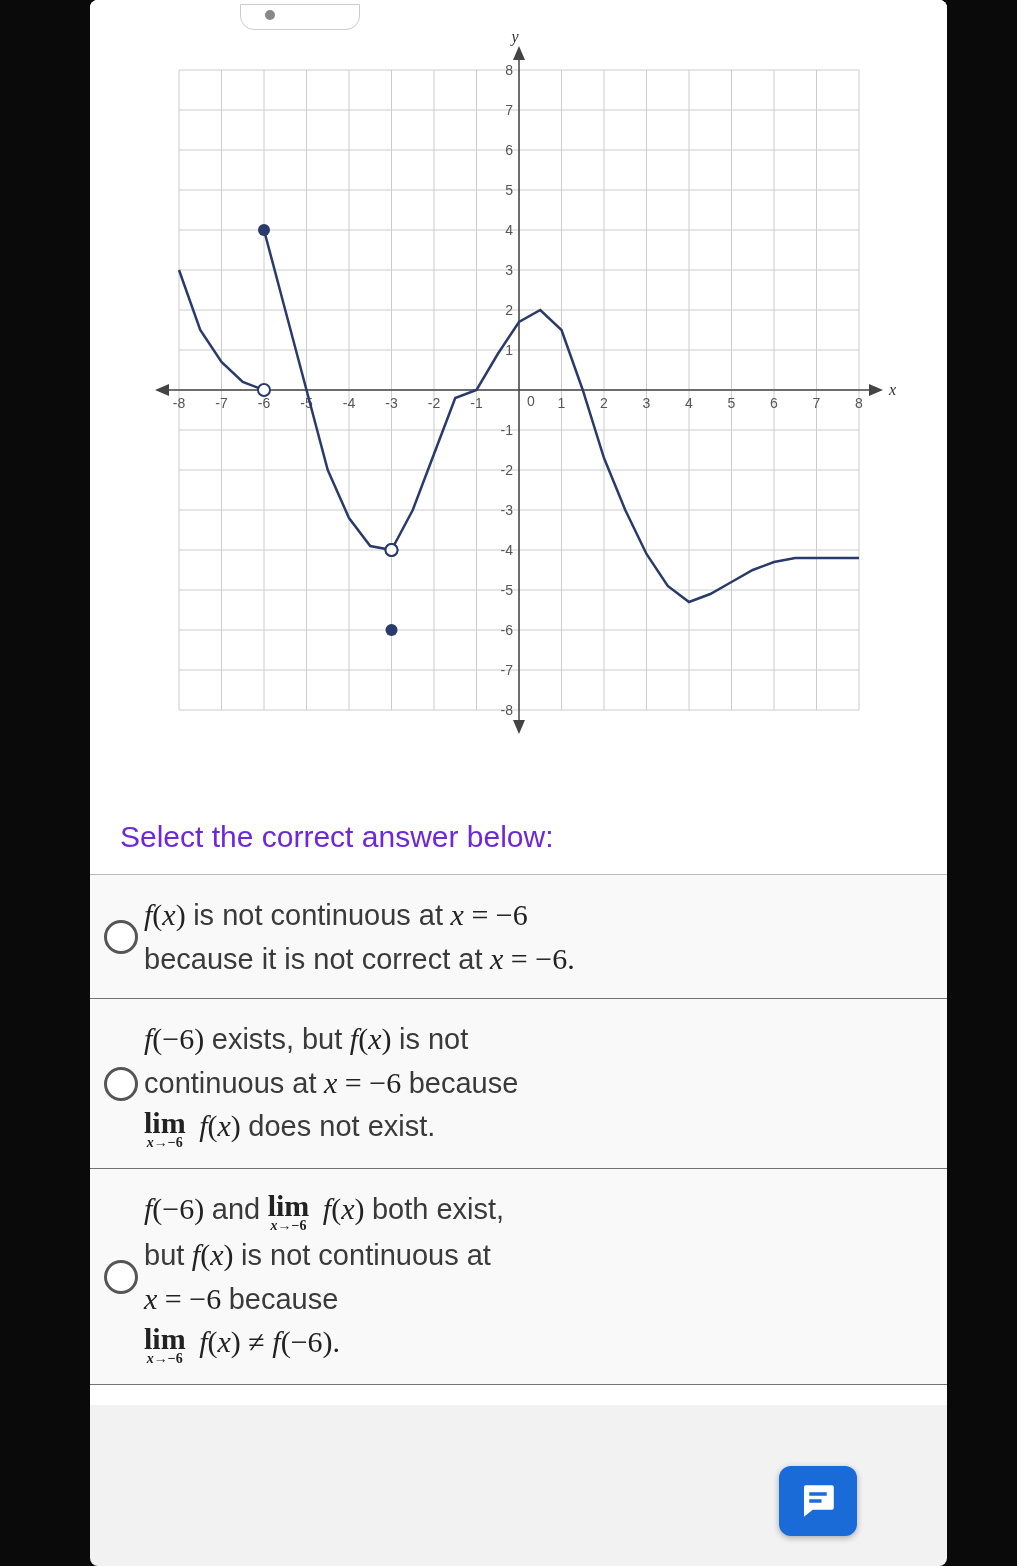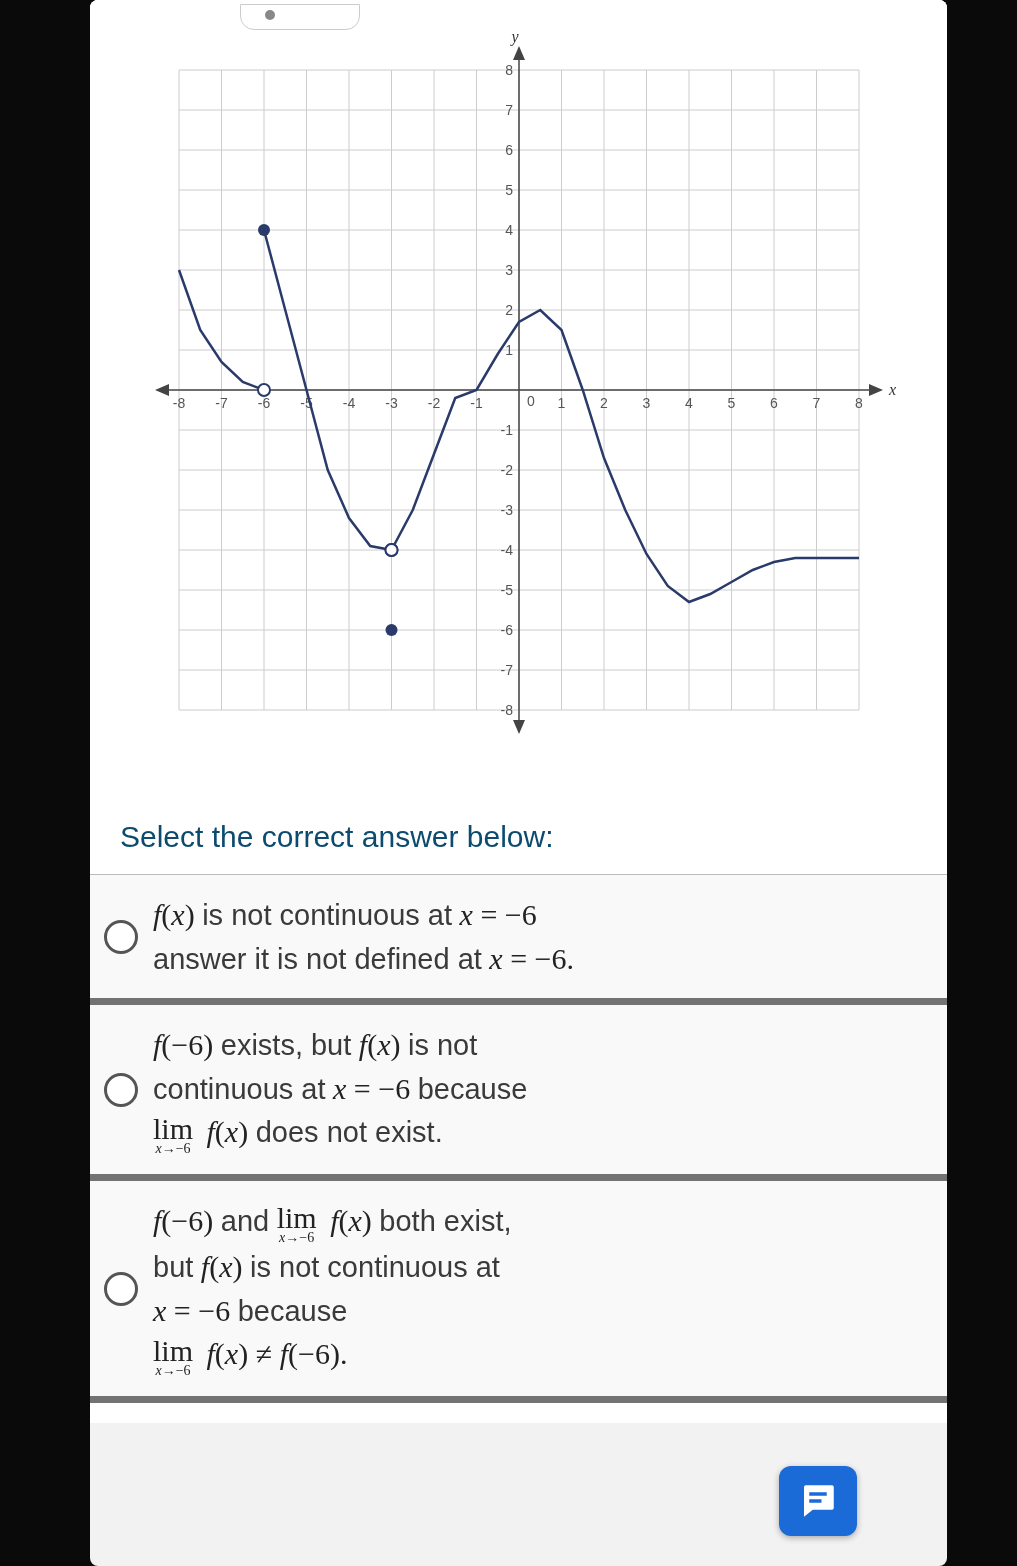--- a/index.html
+++ b/index.html
@@ -32,33 +32,33 @@
   .axis-line { stroke: #444; stroke-width: 1.5; }
   .arrow { fill: #444; }
   .tick-label { font-size: 14px; fill: #555; font-family: Arial; }
   .axis-label { font-size: 16px; fill: #333; font-style: italic; font-family: 'Times New Roman', serif; }
   .curve { stroke: #2a3a6a; stroke-width: 2.5; fill: none; }
   .point-open { fill: #fff; stroke: #2a3a6a; stroke-width: 2; }
   .point-closed { fill: #2a3a6a; }
 
   .prompt {
     font-size: 30px;
-    color: #0c4a6e;
+    color: #6d28d9;
     padding: 30px 30px 20px 30px;
   }
   .options {
     border-top: 1px solid #bbb;
   }
   .option {
     display: flex;
     align-items: center;
-    border-bottom: 7px solid #737373;
+    border-bottom: 1px solid #737373;
     padding: 18px 20px 18px 14px;
     background: #f9f9f9;
-    gap: 15px;
+    gap: 6px;
   }
   .radio {
     width: 34px; height: 34px; min-width: 34px;
     border: 3px solid #555;
     border-radius: 50%;
     background: #fff;
   }
   .opt-text {
     font-size: 30px;
     color: #222;
@@ -67,20 +67,21 @@
   }
   .opt-text .it { font-style: italic; }
   .opt-text .rm { font-family: Arial, sans-serif; font-size: 29px; color: #3a3a3a;}
   .lim-block {
     display: inline-block;
     vertical-align: middle;
     text-align: center;
     line-height: 1;
     position: relative;
     margin-right: 6px;
+    font-weight: bold;
   }
   .lim-top { display:block; }
   .lim-sub { display:block; font-size: 14px; margin-top:-2px;}
   .chat-fab {
     position: absolute;
     right: 90px; bottom: 30px;
     width: 78px; height: 70px;
     background: #1a6bd8;
     border-radius: 12px;
     display:flex; align-items:center; justify-content:center;
@@ -189,21 +190,21 @@
             <circle class="point-open" cx="252.5" cy="520" r="6"></circle>
             <circle class="point-closed" cx="252.5" cy="600" r="6"></circle>
           </svg>
       </div>
 
       <div class="prompt">Select the correct answer below:</div>
 
       <div class="options" id="options">
           <div class="option">
             <div class="radio"></div>
-            <div class="opt-text"><span class="it">f</span>(<span class="it">x</span>) <span class="rm">is not continuous at</span> <span class="it">x</span> = −6<br><span class="rm">answer it is not defined at</span> <span class="it">x</span> = −6.</div>
+            <div class="opt-text"><span class="it">f</span>(<span class="it">x</span>) <span class="rm">is not continuous at</span> <span class="it">x</span> = −6<br><span class="rm">because it is not correct at</span> <span class="it">x</span> = −6.</div>
           </div>
           <div class="option">
             <div class="radio"></div>
             <div class="opt-text"><span class="it">f</span>(−6) <span class="rm">exists, but</span> <span class="it">f</span>(<span class="it">x</span>) <span class="rm">is not</span><br><span class="rm">continuous at</span> <span class="it">x</span> = −6 <span class="rm">because</span><br><span class="lim-block"><span class="lim-top">lim</span><span class="lim-sub"><span class="it">x</span>→−6</span></span> <span class="it">f</span>(<span class="it">x</span>) <span class="rm">does not exist.</span></div>
           </div>
           <div class="option">
             <div class="radio"></div>
             <div class="opt-text"><span class="it">f</span>(−6) <span class="rm">and</span> <span class="lim-block"><span class="lim-top">lim</span><span class="lim-sub"><span class="it">x</span>→−6</span></span> <span class="it">f</span>(<span class="it">x</span>) <span class="rm">both exist,</span><br><span class="rm">but</span> <span class="it">f</span>(<span class="it">x</span>) <span class="rm">is not continuous at</span><br><span class="it">x</span> = −6 <span class="rm">because</span><br><span class="lim-block"><span class="lim-top">lim</span><span class="lim-sub"><span class="it">x</span>→−6</span></span> <span class="it">f</span>(<span class="it">x</span>) ≠ <span class="it">f</span>(−6).</div>
           </div>
         </div>

